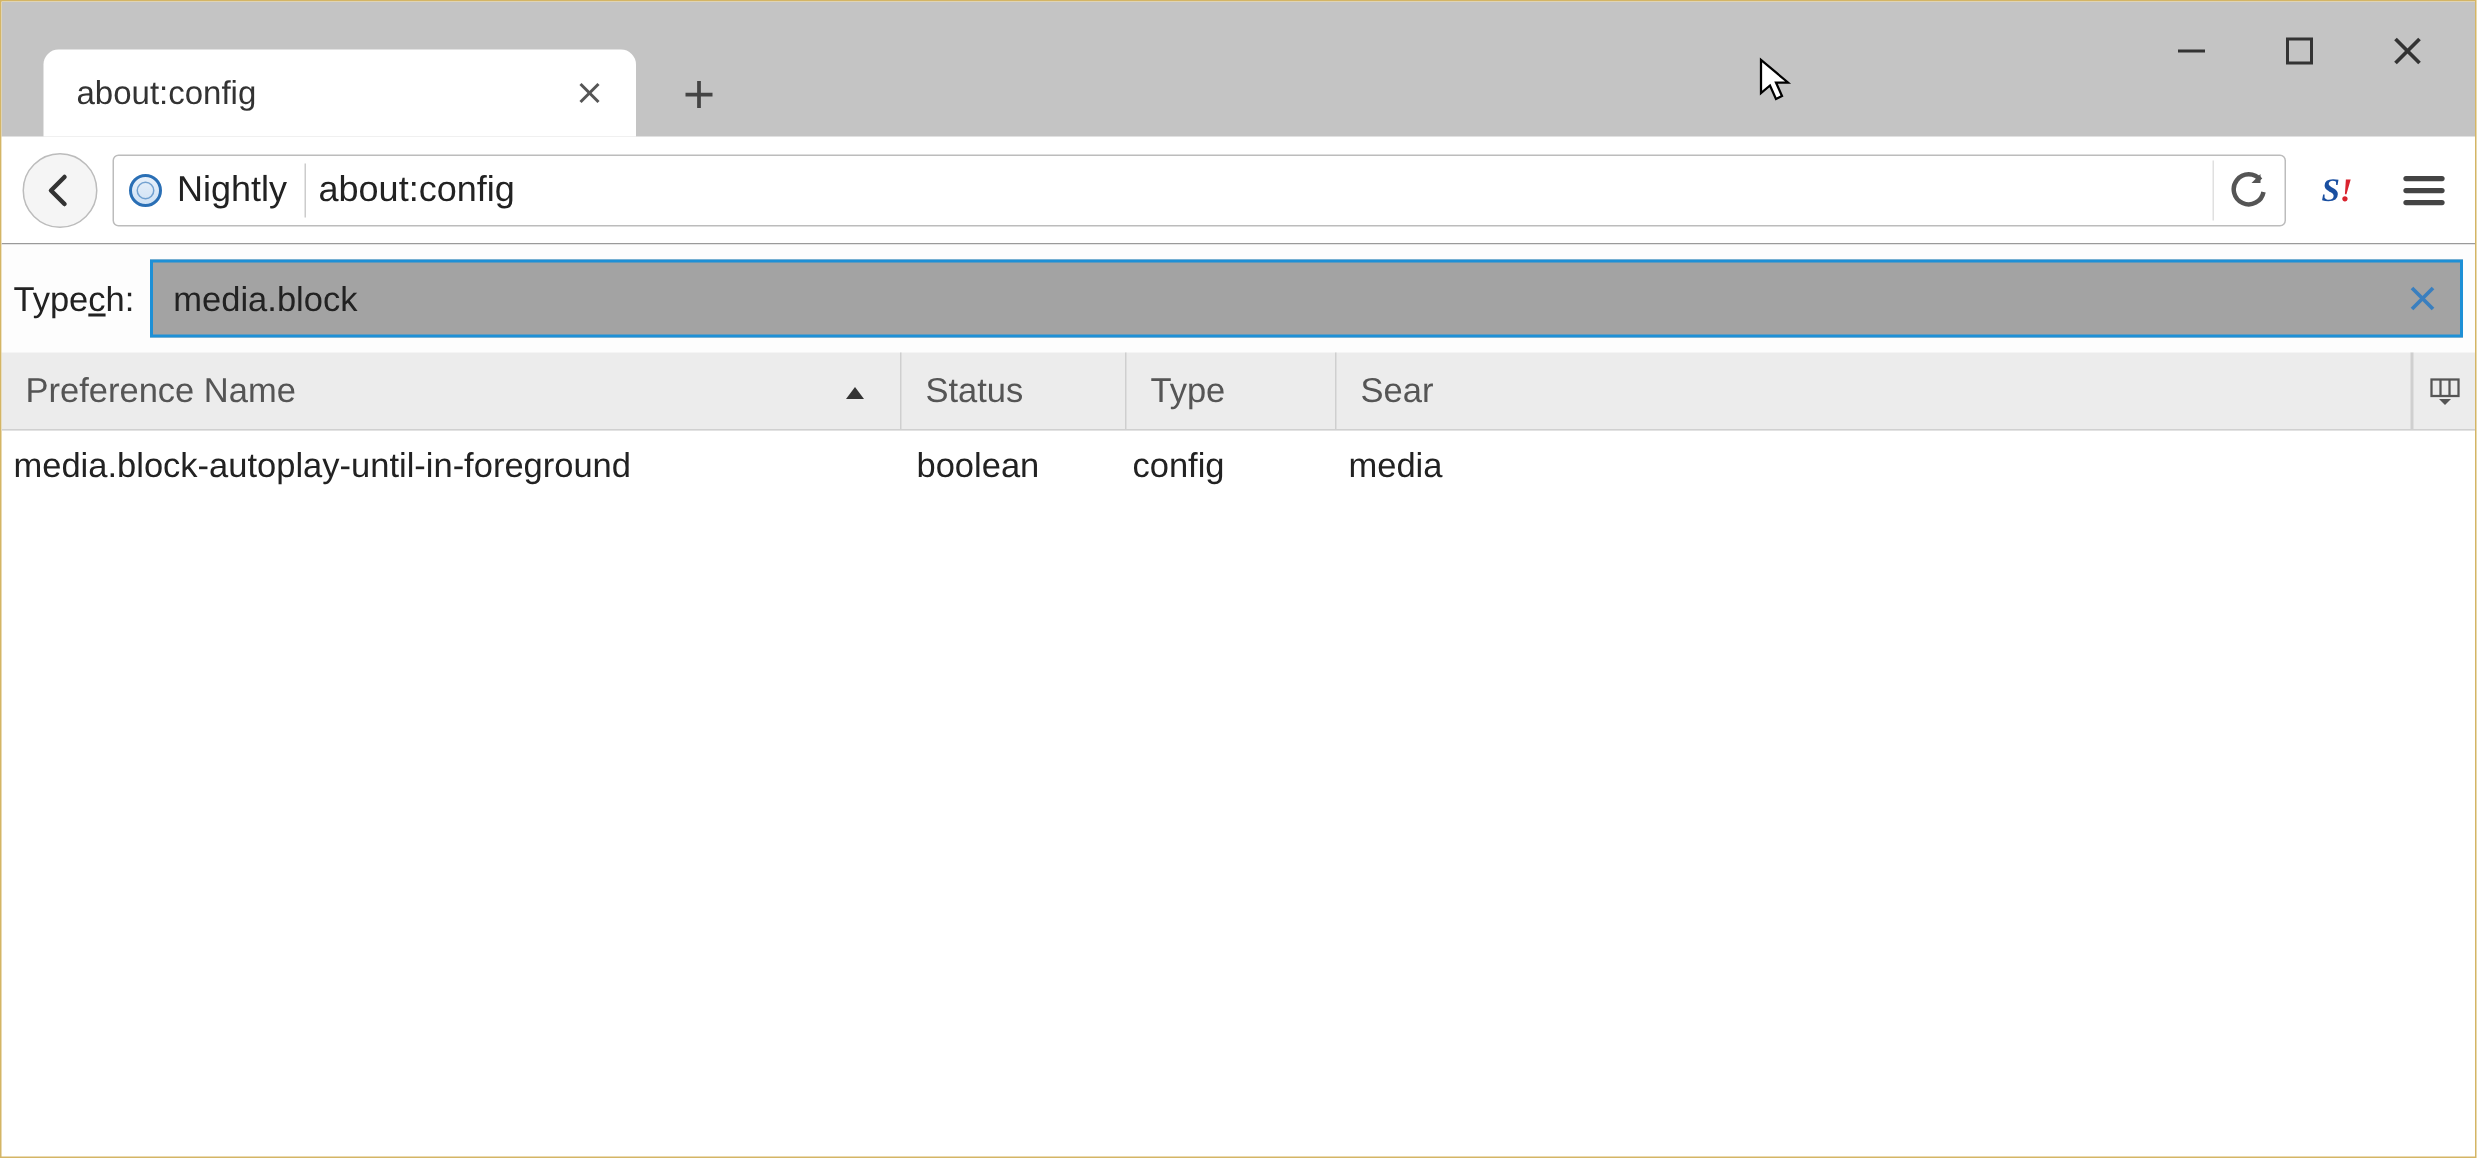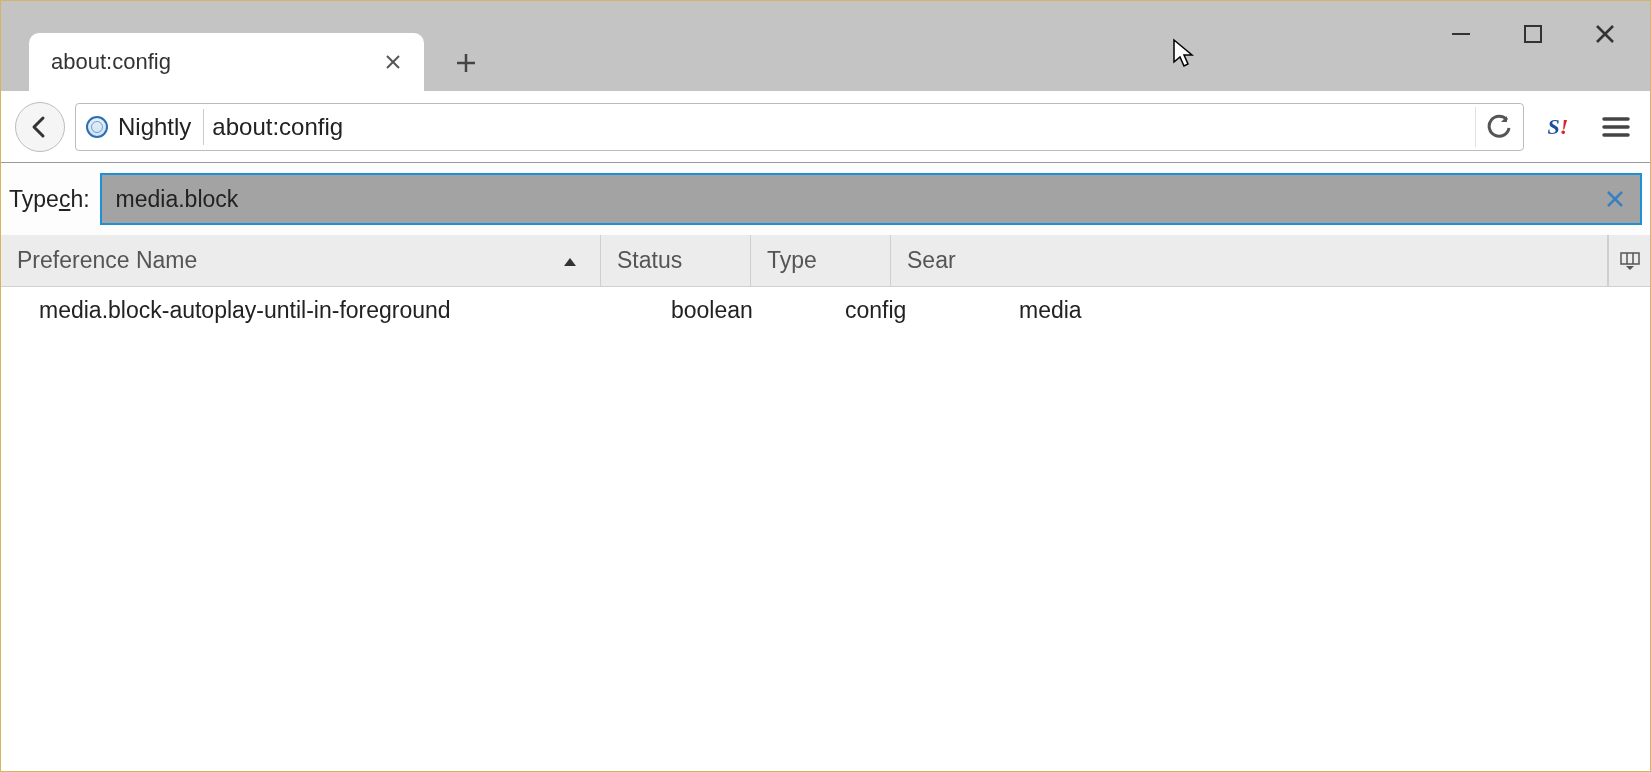--- a/index.html
+++ b/index.html
@@ -238,21 +238,21 @@
     margin-right: 6px;
   }
   .trow {
     display: flex;
     height: 48px;
     align-items: center;
     font-size: 23px;
     color: #222;
     border-bottom: 1px solid transparent;
   }
-  .td { padding: 0 12px; margin-left: 30px; }
+  .td { padding: 0 12px; }
   .td.col-name { padding-left: 8px; }
   .td.col-status { padding-left: 10px; }
   .td.col-type { padding-left: 4px; }
   .td.col-value { padding-left: 8px; }
 
   
   .cursor {
     position: absolute;
     top: 38px;
     left: 1172px;

